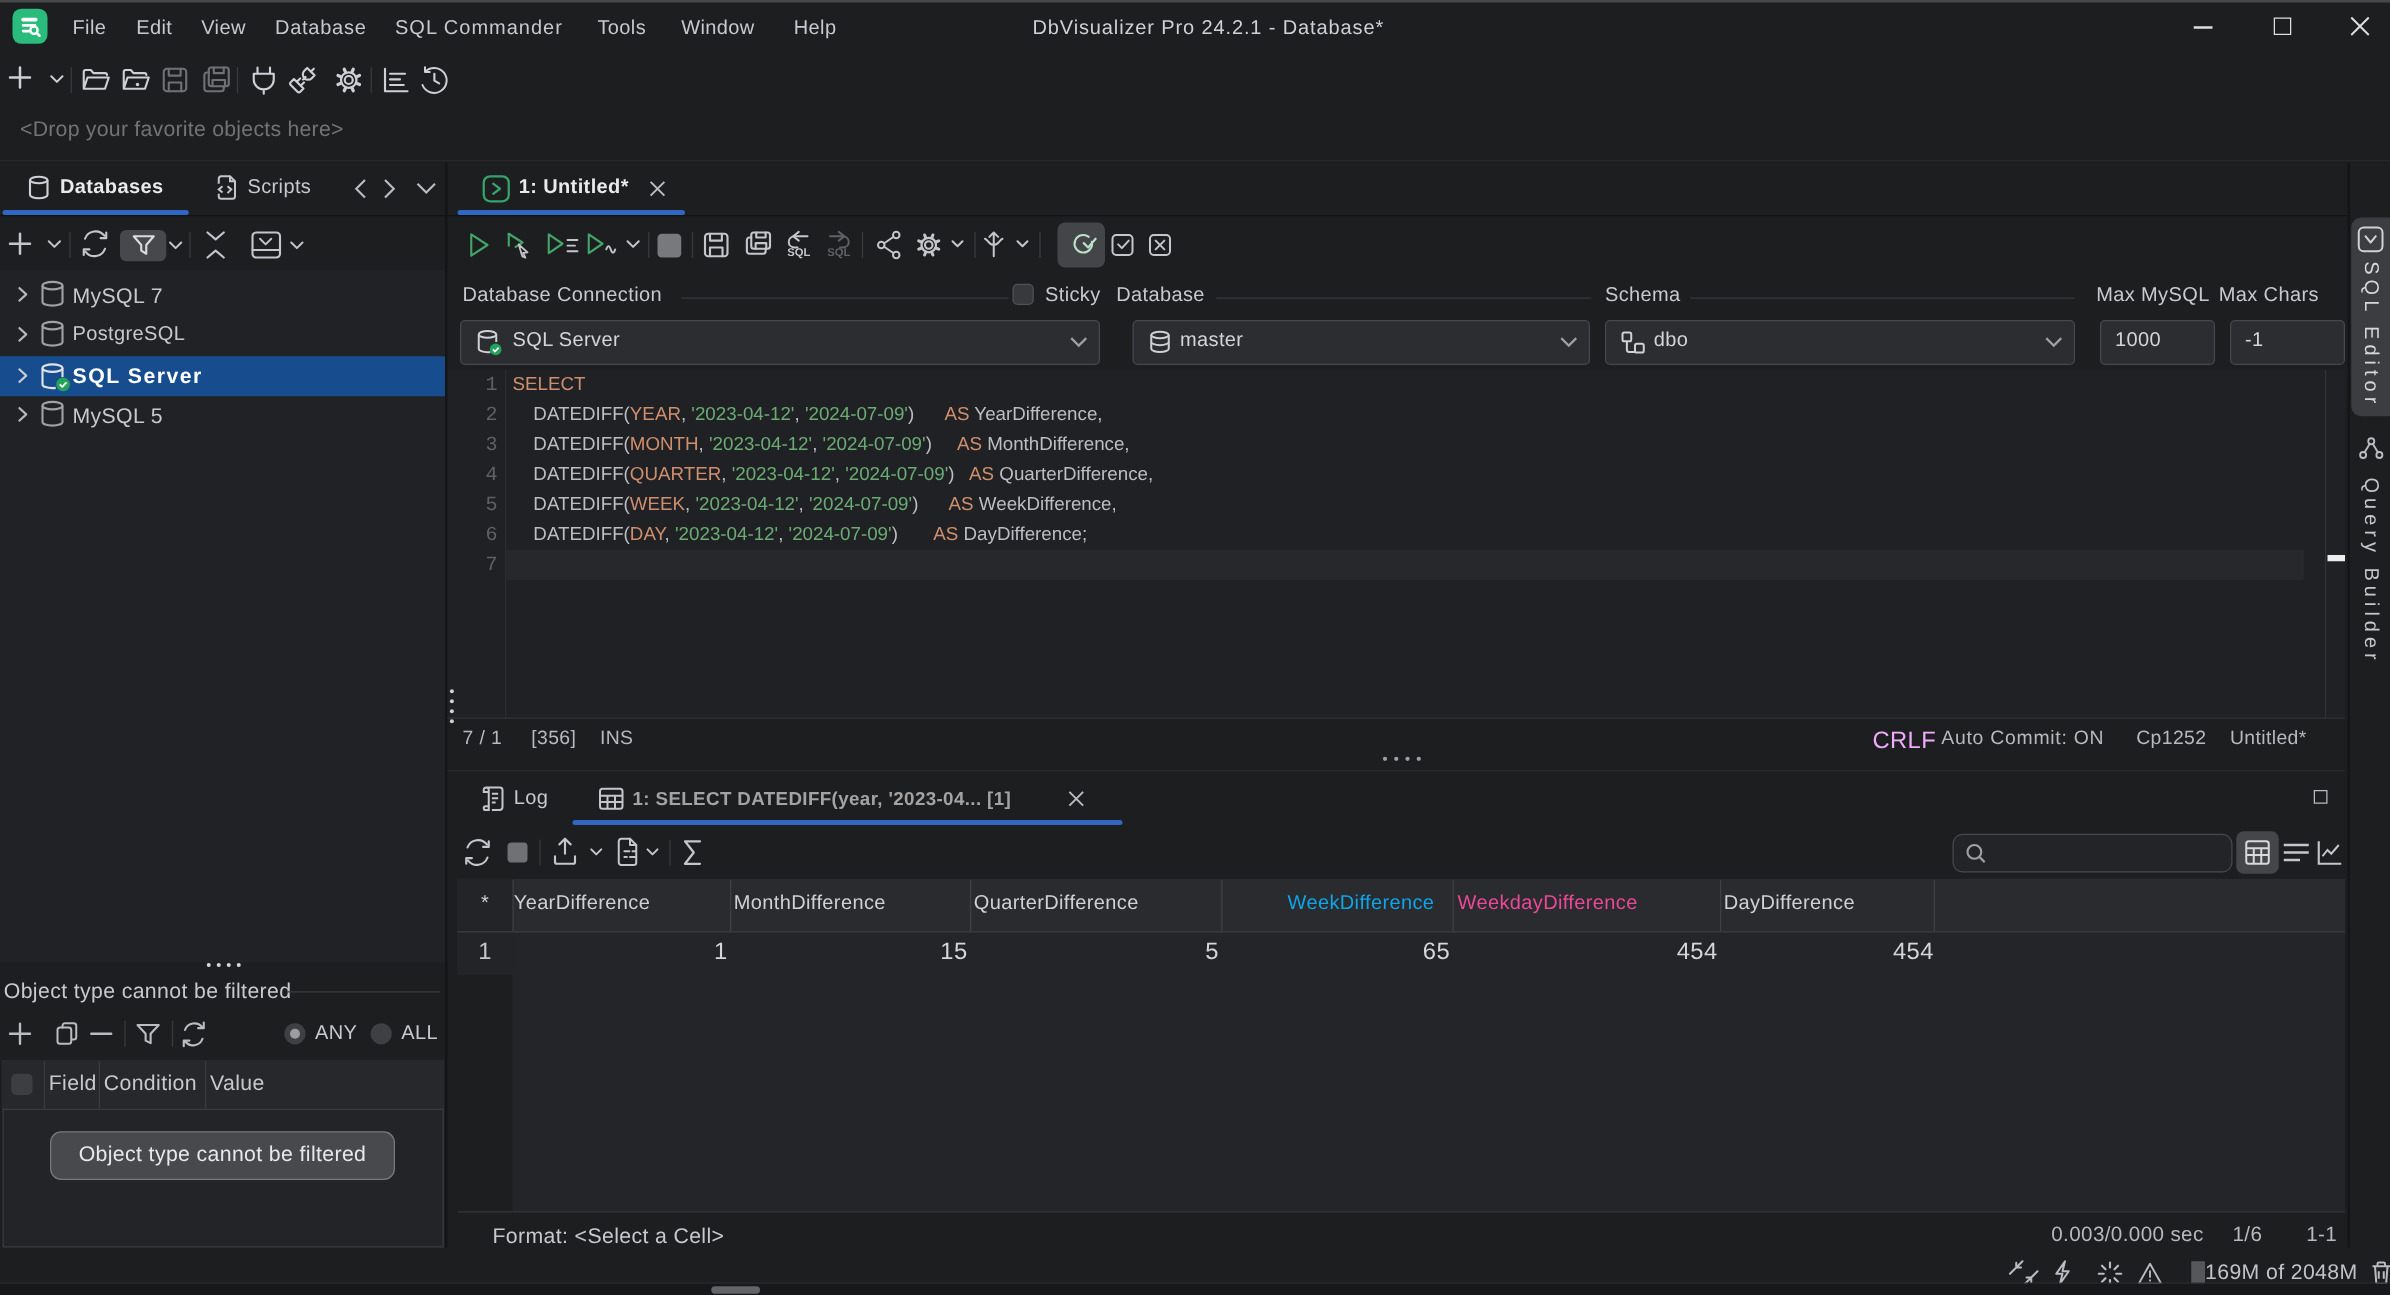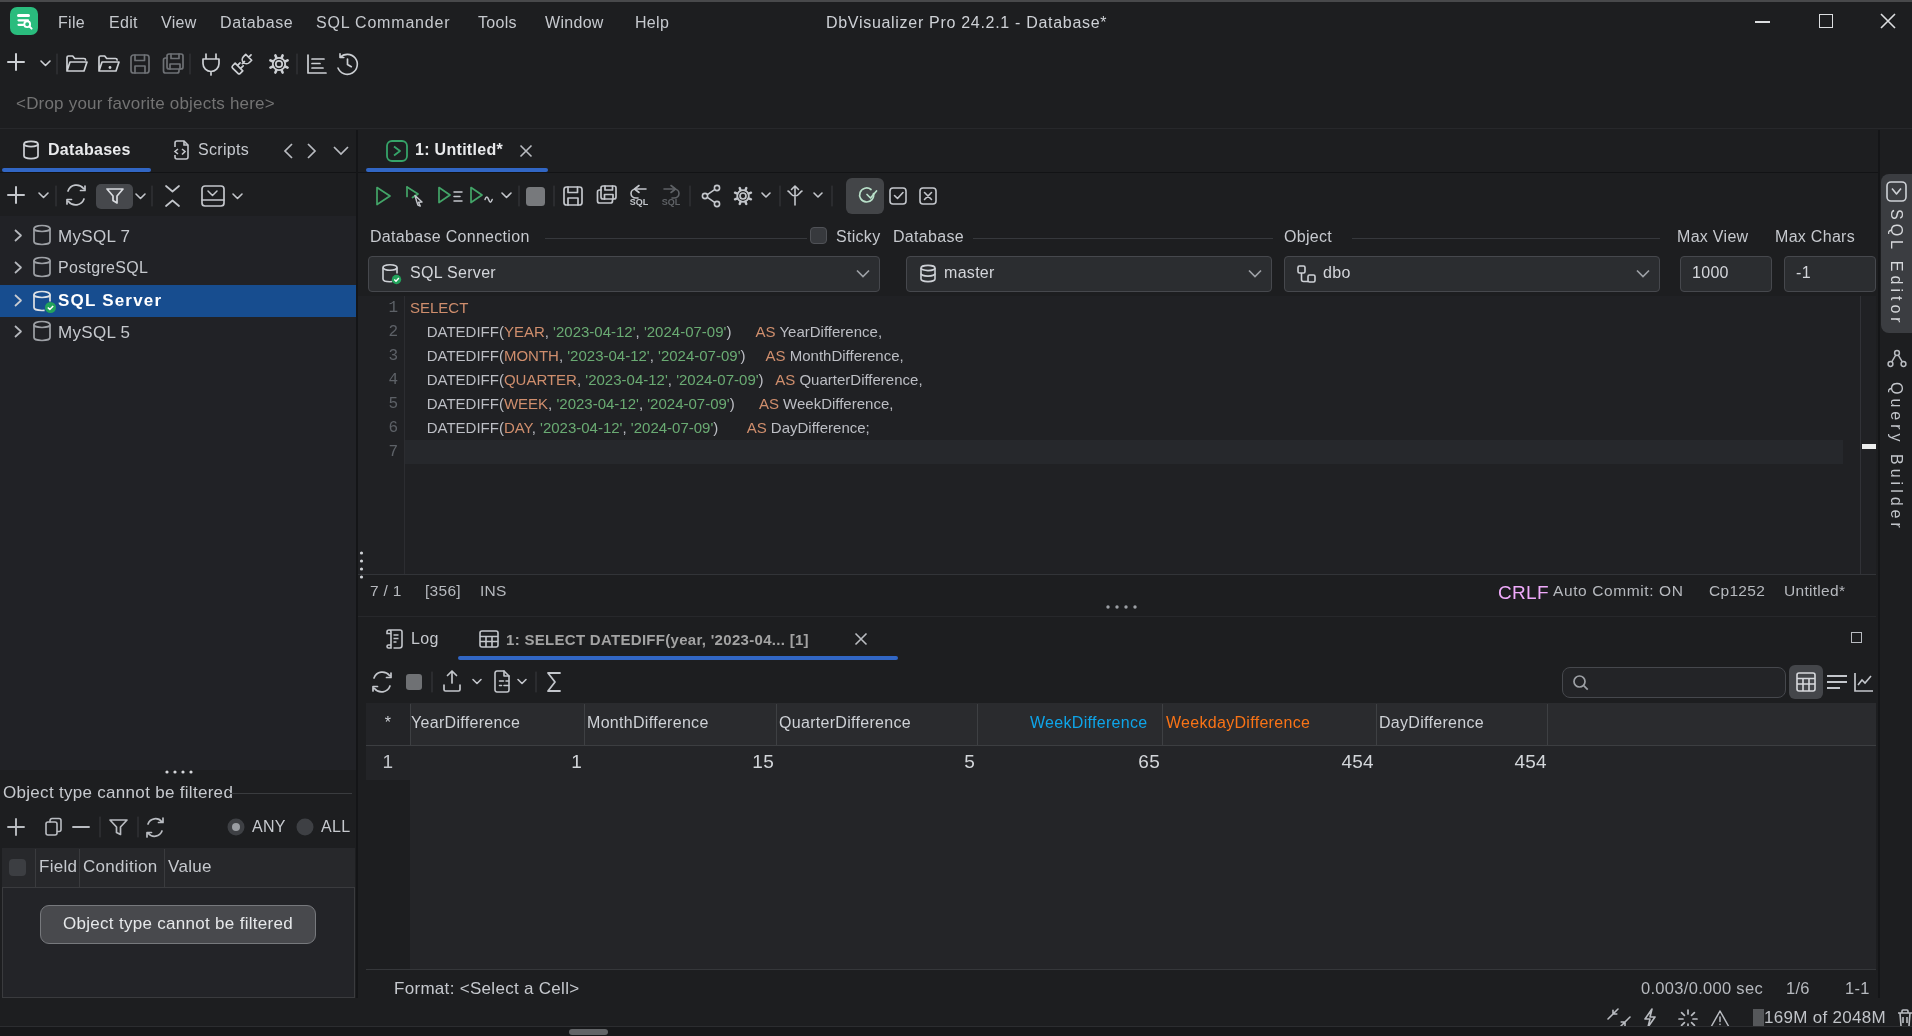--- a/index.html
+++ b/index.html
@@ -273,23 +273,23 @@
       <path d="M556.5 14.5l7 7M563.5 14.5l-7 7"></path>
     </g>
 </svg>
 
 <div class="t" style="left:370px;top:228px">Database Connection</div>
 <div class="hline" style="left:545px;top:238px;width:262px;background:#36383c"></div>
 <div class="a" style="left:810px;top:227px;width:17px;height:17px;border-radius:4px;background:#37393d;border:1px solid #505257;box-sizing:border-box"></div>
 <div class="t" style="left:836px;top:228px">Sticky</div>
 <div class="t" style="left:893px;top:228px">Database</div>
 <div class="hline" style="left:973px;top:238px;width:300px;background:#36383c"></div>
-<div class="t" style="left:1284px;top:228px">Object</div>
+<div class="t" style="left:1284px;top:228px">Schema</div>
 <div class="hline" style="left:1352px;top:238px;width:308px;background:#36383c"></div>
-<div class="t" style="left:1677px;top:228px">Max View</div>
+<div class="t" style="left:1677px;top:228px">Max MySQL</div>
 <div class="t" style="left:1775px;top:228px">Max Chars</div>
 
 <div class="a" style="left:368px;top:256px;width:512px;height:36px;background:#2b2d30;border:1px solid #46484d;border-radius:4px;box-sizing:border-box"></div>
 <svg style="left:379px;top:262px" width="24" height="24" viewBox="0 0 24 24" fill="none" stroke="#ced1d6" stroke-width="1.6">
     <ellipse cx="11" cy="5.5" rx="7" ry="2.7"></ellipse>
     <path d="M4 5.5v11.5c0 1.5 3.1 2.7 7 2.7.8 0 1.6-.05 2.3-.15M18 5.5v6"></path>
     <circle cx="17.5" cy="17.5" r="4.7" fill="#22a35b" stroke="none"></circle>
     <path d="M15.3 17.5l1.7 1.7 2.9-3.1" stroke="#fff" stroke-width="1.4" fill="none"></path>
   </svg>
 <div class="t" style="left:410px;top:264px;color:#d3d5da">SQL Server</div>
@@ -419,21 +419,21 @@
 <div class="sep" style="left:776px;top:704px;height:41px;background:#3e4043"></div>
 <div class="sep" style="left:977px;top:704px;height:41px;background:#3e4043"></div>
 <div class="sep" style="left:1162px;top:704px;height:41px;background:#3e4043"></div>
 <div class="sep" style="left:1376px;top:704px;height:41px;background:#3e4043"></div>
 <div class="sep" style="left:1547px;top:704px;height:41px;background:#3e4043"></div>
 <div class="t" style="left:366px;top:714px;width:44px;text-align:center;color:#ced1d6">*</div>
 <div class="t" style="left:411px;top:714px;color:#ced1d6">YearDifference</div>
 <div class="t" style="left:587px;top:714px;color:#ced1d6">MonthDifference</div>
 <div class="t" style="left:779px;top:714px;color:#ced1d6">QuarterDifference</div>
 <div class="t" style="left:1030px;top:714px;color:#0ea5e9">WeekDifference</div>
-<div class="t" style="left:1166px;top:714px;color:#f97316">WeekdayDifference</div>
+<div class="t" style="left:1166px;top:714px;color:#ec4899">WeekdayDifference</div>
 <div class="t" style="left:1379px;top:714px;color:#ced1d6">DayDifference</div>
 <div class="t" style="left:366px;top:751px;width:44px;text-align:center;color:#c3c6cb;font-size:19px">1</div>
 <div class="t" style="left:482px;top:751px;width:100px;text-align:right;color:#d3d6da;font-size:19px">1</div>
 <div class="t" style="left:674px;top:751px;width:100px;text-align:right;color:#d3d6da;font-size:19px">15</div>
 <div class="t" style="left:875px;top:751px;width:100px;text-align:right;color:#d3d6da;font-size:19px">5</div>
 <div class="t" style="left:1060px;top:751px;width:100px;text-align:right;color:#d3d6da;font-size:19px">65</div>
 <div class="t" style="left:1274px;top:751px;width:100px;text-align:right;color:#d3d6da;font-size:19px">454</div>
 <div class="t" style="left:1447px;top:751px;width:100px;text-align:right;color:#d3d6da;font-size:19px">454</div>
 
 <div class="t" style="left:394px;top:979px;font-size:17px">Format: &lt;Select a Cell&gt;</div>

